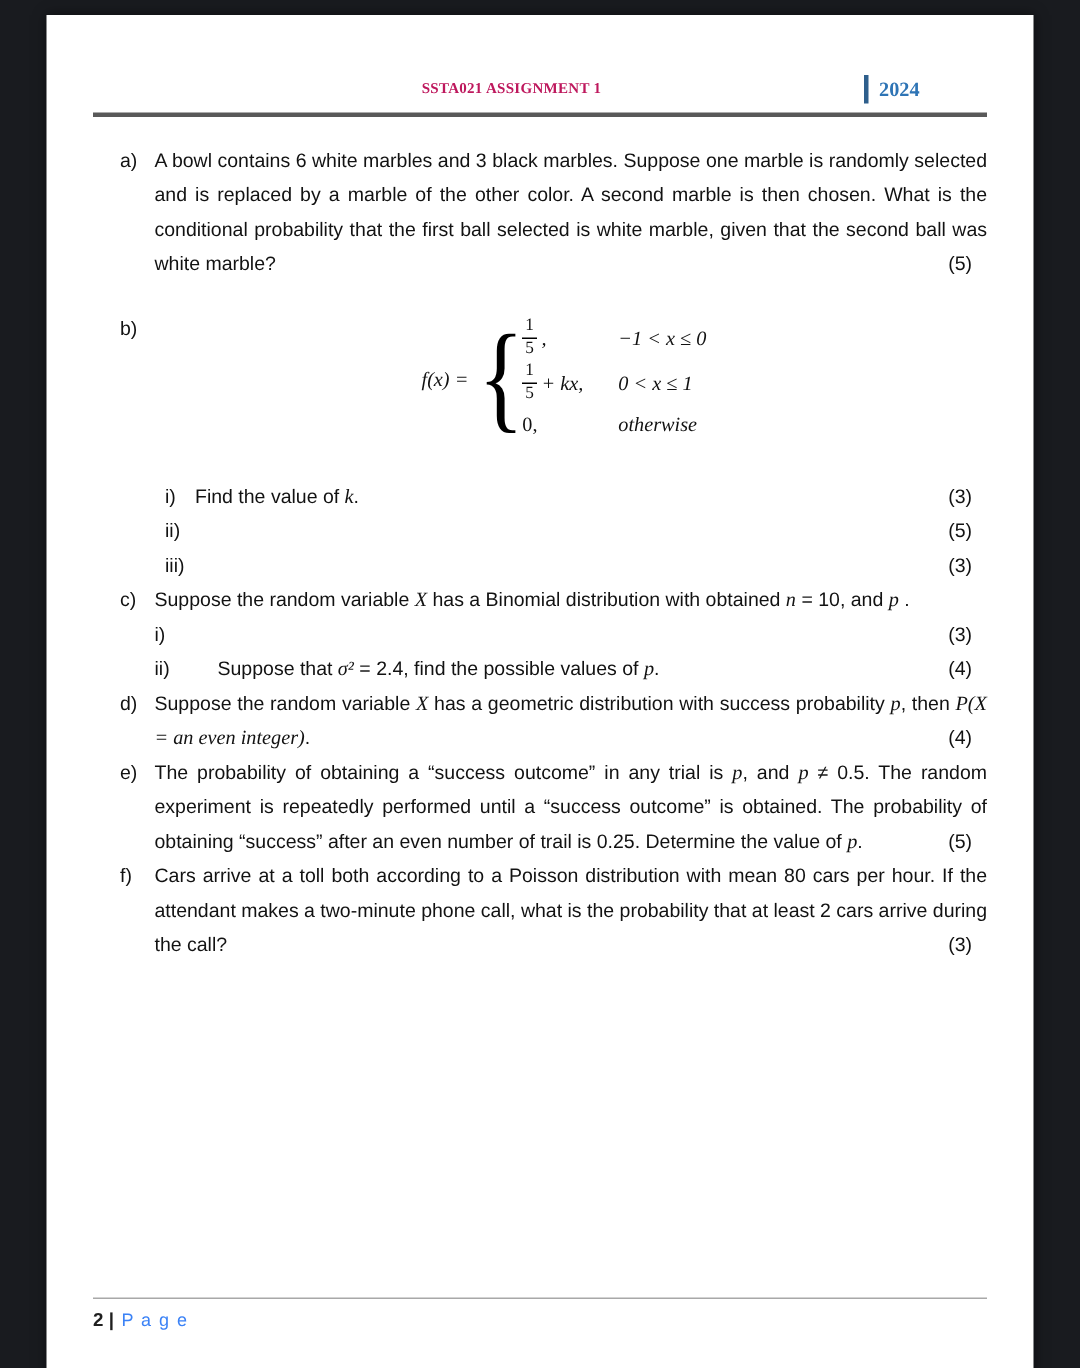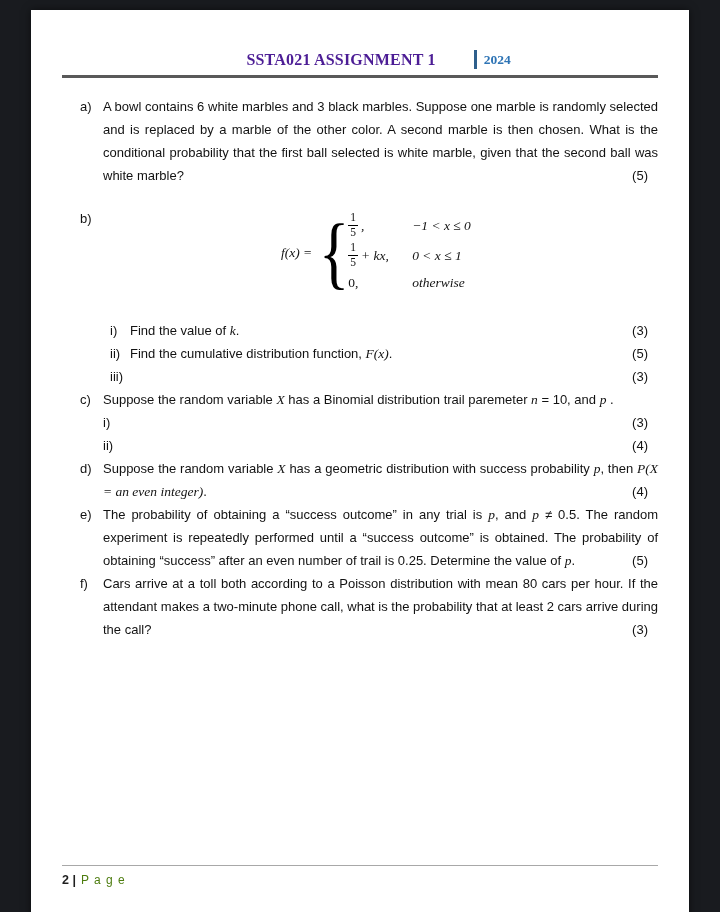--- a/index.html
+++ b/index.html
@@ -9,23 +9,23 @@
     font-family:"Liberation Sans",sans-serif;
   }
   .page{
     position:absolute;top:10px;left:31px;width:658px;height:1100px;
     background:#ffffff;box-sizing:border-box;padding:40px 31px 0 31px;
     box-shadow:0 0 8px rgba(0,0,0,0.55);
   }
   
   .header{display:flex;align-items:center;border-bottom:3px solid #595959;padding-bottom:6px;}
   .h-side{flex:1;display:flex;}
-  .h-right{}
+  .h-right{justify-content:flex-end;}
   .h-title{
-    font-family:"Liberation Serif",serif;font-weight:bold;font-size:16px;color:#4c1d95;
+    font-family:"Liberation Serif",serif;font-weight:bold;font-size:10px;color:#be185d;
     letter-spacing:0.2px;margin-right:38px;white-space:nowrap;
   }
   .year-badge{display:flex;align-items:center;border-left:3px solid #2e5f8c;padding-left:7px;height:19px;margin-right:45px;}
   .year{font-family:"Liberation Serif",serif;font-weight:bold;font-size:13.5px;color:#2e74b5;}
   
   .content{margin-top:17px;font-size:13px;line-height:23px;color:#121212;}
   .question{position:relative;padding-left:41px;}
   .q-label{position:absolute;left:18px;top:0;}
   .q-text{text-align:justify;}
   .q-text::after{content:"";display:block;clear:both;}
@@ -52,21 +52,21 @@
   .frac{display:inline-flex;flex-direction:column;align-items:center;font-size:11.5px;line-height:13px;font-style:normal;font-family:"Liberation Serif",serif;margin-right:1px;}
   .frac .num{border-bottom:1px solid #000;padding:0 2px 0.5px 2px;}
   .frac .den{padding-top:0.5px;}
   .suffix{margin-left:2px;}
   .cond{margin-left:12px;font-family:Liberation Serif, serif;}
   
   .footer{position:absolute;left:31px;right:31px;top:855px;}
   .footer-rule{border-top:1px solid #a8a8a8;}
   .footer-label{margin-top:7px;font-size:12.5px;}
   .pg-num{font-weight:bold;color:#1f1f1f;}
-  .pg-word{color:#4d7c0f;margin-left:5px;letter-spacing:1px;font-size:12px;}
+  .pg-word{color:#3b82f6;margin-left:5px;letter-spacing:1px;font-size:12px;}
 </style>
 </head>
 <body>
 
 <div class="page">
 
   <div class="header">
     <span class="h-side"></span>
     <span class="h-title">SSTA021 ASSIGNMENT 1</span>
     <span class="h-side h-right">
@@ -122,40 +122,40 @@
         </div>
       </div>
 
       <div class="sub-item sub-b">
         <span class="sub-label">i)</span>
         <span class="sub-text"><span>Find the value of </span><span class="math">k</span><span>.</span></span>
         <span class="sub-marks">(3)</span>
       </div>
       <div class="sub-item sub-b">
         <span class="sub-label">ii)</span>
-        <span class="sub-text"><span>Find the cumulative distribution function, </span><span class="math">F(x)</span><span>.</span></span>
         <span class="sub-marks">(5)</span>
       </div>
       <div class="sub-item sub-b">
         <span class="sub-label">iii)</span>
         <span class="sub-marks">(3)</span>
       </div>
     </section>
 
     <section class="question">
       <span class="q-label">c)</span>
       <div class="q-text">
-        <span><span>Suppose the random variable </span><span class="math">X</span><span> has a Binomial distribution trail paremeter </span><span class="math">n</span><span> = 10, and </span><span class="math">p</span><span> .</span></span>
+        <span><span>Suppose the random variable </span><span class="math">X</span><span> has a Binomial distribution with obtained </span><span class="math">n</span><span> = 10, and </span><span class="math">p</span><span> .</span></span>
       </div>
       <div class="sub-item sub-c">
         <span class="sub-label">i)</span>
         <span class="sub-marks">(3)</span>
       </div>
       <div class="sub-item sub-c">
         <span class="sub-label">ii)</span>
+        <span class="sub-text"><span>Suppose that </span><span class="math">σ²</span><span> = 2.4, find the possible values of </span><span class="math">p</span><span>.</span></span>
         <span class="sub-marks">(4)</span>
       </div>
     </section>
 
     <section class="question">
       <span class="q-label">d)</span>
       <div class="q-text">
         <span><span>Suppose the random variable </span><span class="math">X</span><span> has a geometric distribution with success probability </span><span class="math">p</span><span>, then </span><span class="math">P(X = an even integer)</span><span>.</span></span>
         <span class="marks">(4)</span>
       </div>

